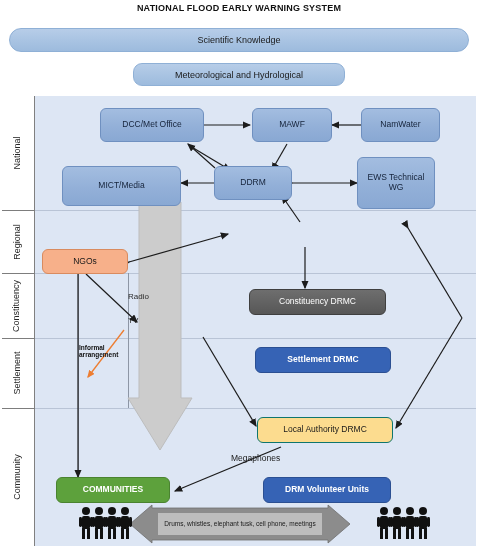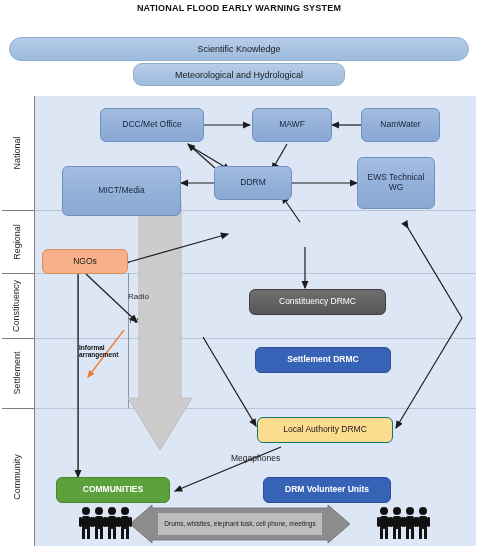--- a/index.html
+++ b/index.html
@@ -12,21 +12,21 @@
 
   
   .title{left:0;top:3px;width:478px;text-align:center;font-size:9px;
          font-weight:bold;color:#111;letter-spacing:.2px;}
 
   
   .banner{border-radius:9px;border:1px solid #8fb0d6;
           background:linear-gradient(180deg,#b7cde8 0%,#a8c3e2 55%,#9dbbdd 100%);
           display:flex;align-items:center;justify-content:center;
           color:#1a1a1a;font-size:9px;box-sizing:border-box;}
-  #banner-sci{left:9px;top:37px;width:460px;height:24px;border-radius:12px;}
+  #banner-sci{left:9px;top:28px;width:460px;height:24px;border-radius:12px;}
   #banner-met{left:133px;top:63px;width:212px;height:23px;}
 
   
   #matrix{left:2px;top:96px;width:474px;height:450px;box-sizing:border-box;
           border:1px solid #9a9a9a;background:#dbe5f3;}
   #labelcol{left:2px;top:96px;width:33px;height:450px;background:#ffffff;
             box-sizing:border-box;border-right:1px solid #808080;}
   #plotarea{left:35px;top:96px;width:441px;height:450px;background:#dde6f4;}
 
   .rowline{left:35px;width:441px;height:0;border-top:1px solid #b9c4d6;}
@@ -160,21 +160,21 @@
 
     <g stroke="#ed7d31" stroke-width="1.3" fill="none">
       <line x1="124" y1="330" x2="88" y2="377" marker-end="url(#aho)"></line>
     </g>
   </svg>
 
   <div class="abs box blue" style="left:100px;top:108px;width:104px;height:34px">DCC/Met Office</div>
   <div class="abs box blue" style="left:252px;top:108px;width:80px;height:34px">MAWF</div>
   <div class="abs box blue" style="left:361px;top:108px;width:79px;height:34px">NamWater</div>
 
-  <div class="abs box blue" style="left:62px;top:166px;width:119px;height:50px">MICT/Media</div>
+  <div class="abs box blue" style="left:62px;top:166px;width:119px;height:40px">MICT/Media</div>
   <div class="abs box blue" style="left:214px;top:166px;width:78px;height:34px">DDRM</div>
   <div class="abs box blue" style="left:357px;top:157px;width:78px;height:52px">EWS Technical WG</div>
 
   <div class="abs box orange" style="left:42px;top:249px;width:86px;height:25px">NGOs</div>
 
   <div class="abs box gray" style="left:249px;top:289px;width:137px;height:26px">Constituency DRMC</div>
 
   <div class="abs box strongblue" style="left:255px;top:347px;width:136px;height:26px">Settlement DRMC</div>
 
   <div class="abs anno" style="left:79px;top:344px;width:50px;">Informal arrangement</div>

